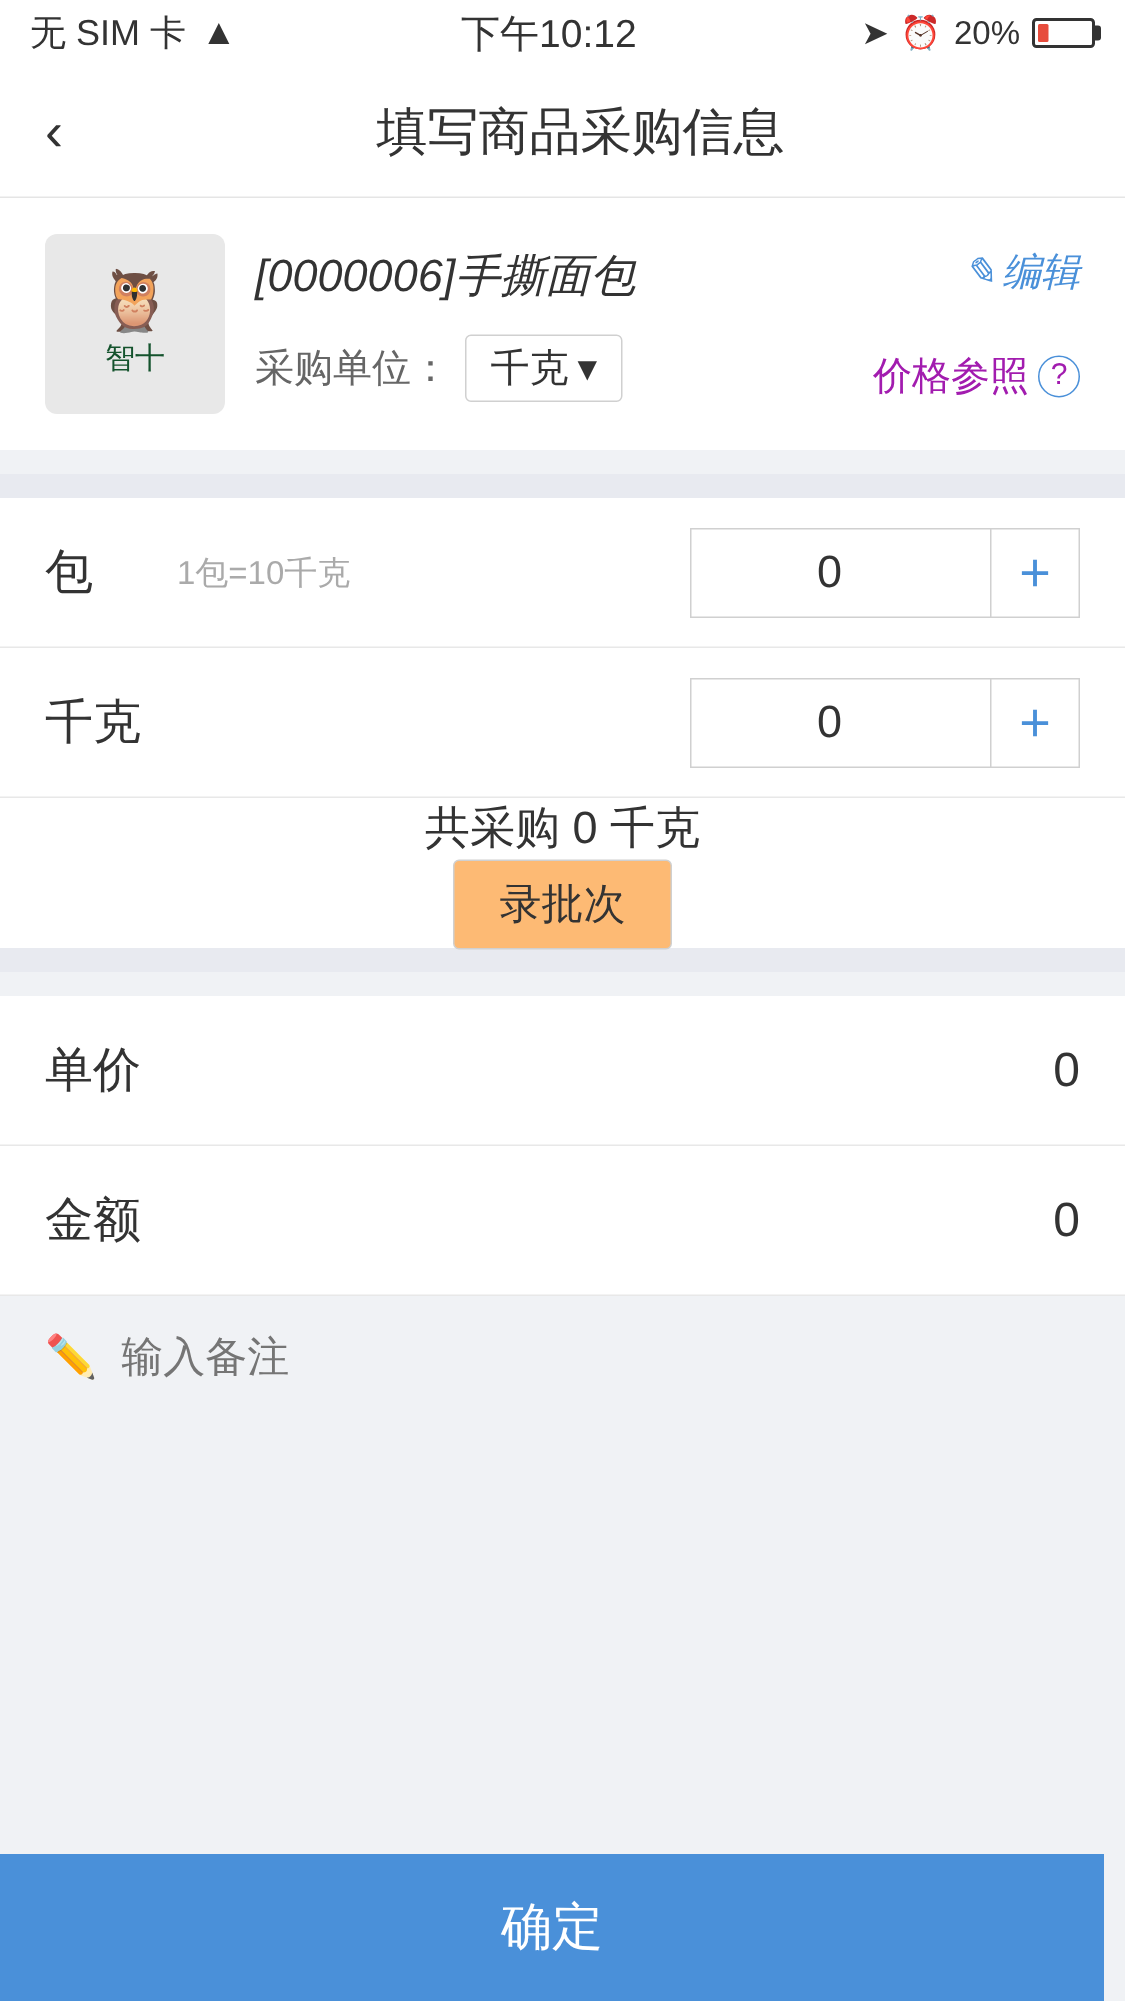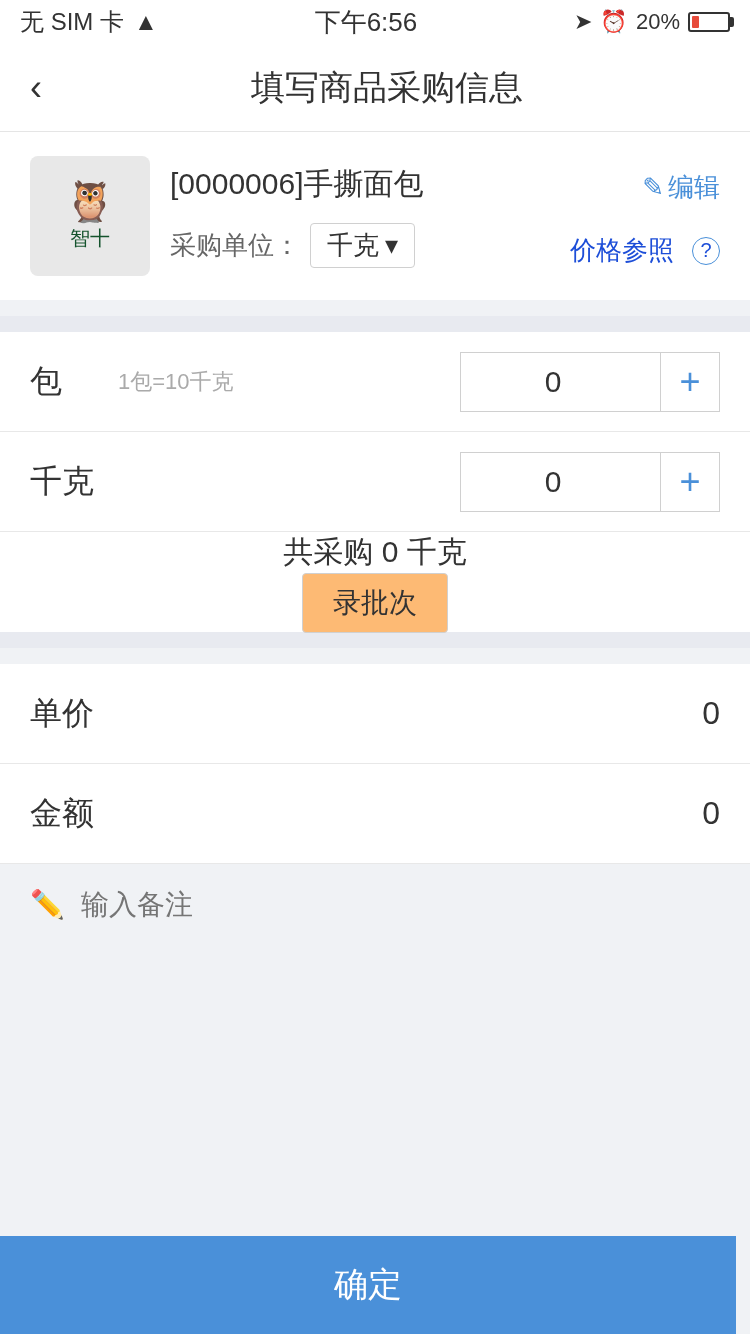--- a/index.html
+++ b/index.html
@@ -110,23 +110,24 @@
     .product-image-text {
       font-size: 20px;
       color: #14532d;
       margin-top: 4px;
     }
     .product-info {
       flex: 1;
     }
     .product-info-row {
       display: flex;
-      align-items: flex-end;
+      align-items: flex-start;
       justify-content: space-between;
       margin-bottom: 18px;
+      font-style: italic;
     }
     .product-name {
       font-size: 30px;
       color: #333;
       font-weight: 500;
     }
     .edit-btn {
       font-size: 26px;
       color: #4a90d9;
       display: flex;
@@ -149,24 +150,24 @@
       font-size: 26px;
       color: #333;
       background: #fff;
       display: flex;
       align-items: center;
       gap: 6px;
       margin-left: 10px;
     }
     .price-ref {
       font-size: 26px;
-      color: #1d4ed8;
-      display: flex;
-      align-items: center;
-      gap: 18px;
+      color: #a21caf;
+      display: flex;
+      align-items: center;
+      gap: 6px;
     }
 
     
     .divider-stripe {
       width: 750px;
       height: 16px;
       background: #e8eaf0;
     }
 
     
@@ -314,21 +315,21 @@
     }
   </style>
 </head>
 <body>
 
 <div class="status-bar">
   <div class="status-left">
     <span>无 SIM 卡</span>
     <span>▲</span>
   </div>
-  <div class="status-center">下午6:56</div>
+  <div class="status-center">下午10:12</div>
   <div class="status-right">
     <span>➤</span>
     <span>⏰</span>
     <span>20%</span>
     <span class="battery-icon">
       <span class="battery-fill"></span>
     </span>
   </div>
 </div>
 

